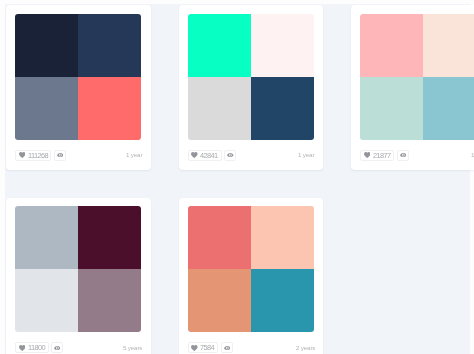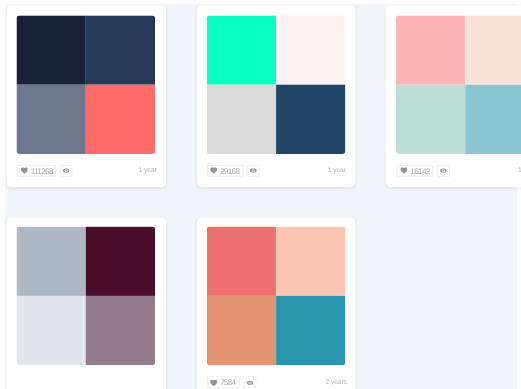--- a/index.html
+++ b/index.html
@@ -76,21 +76,21 @@
       <b style="background: rgb(218, 218, 218);"></b>
       <b style="background: rgb(32, 69, 102);"></b>
     </div>
     <div class="footer">
       <div class="pill likes">
         <span class="ic">
             <svg width="6.6" height="6" viewBox="0 0 24 22" fill="#93959b">
               <path d="M12 22C7.6 18.6 0 13.4 0 7.2 0 3.2 2.9 0 6.6 0 9 0 10.9 1.2 12 3.1 13.1 1.2 15 0 17.4 0 21.1 0 24 3.2 24 7.2c0 6.2-7.6 11.4-12 14.8z"></path>
             </svg>
           </span>
-        <span class="count">29168</span>
+        <span class="count">42841</span>
       </div>
       <div class="pill eye">
         <span class="ic">
             <svg width="6.5" height="4.3" viewBox="0 0 24 16" fill="#93959b">
               <path d="M12 0C5.6 0 1.4 4.6 0 8c1.4 3.4 5.6 8 12 8s10.6-4.6 12-8c-1.4-3.4-5.6-8-12-8zm0 13.2A5.2 5.2 0 1 1 12 2.8a5.2 5.2 0 0 1 0 10.4z"></path>
               <circle cx="12" cy="8" r="2.9"></circle>
             </svg>
           </span>
       </div>
       <span class="age">1 year</span>
@@ -104,40 +104,59 @@
       <b style="background: rgb(187, 222, 214);"></b>
       <b style="background: rgb(138, 198, 209);"></b>
     </div>
     <div class="footer">
       <div class="pill likes">
         <span class="ic">
             <svg width="6.6" height="6" viewBox="0 0 24 22" fill="#93959b">
               <path d="M12 22C7.6 18.6 0 13.4 0 7.2 0 3.2 2.9 0 6.6 0 9 0 10.9 1.2 12 3.1 13.1 1.2 15 0 17.4 0 21.1 0 24 3.2 24 7.2c0 6.2-7.6 11.4-12 14.8z"></path>
             </svg>
           </span>
-        <span class="count">16142</span>
+        <span class="count">21877</span>
       </div>
       <div class="pill eye">
         <span class="ic">
             <svg width="6.5" height="4.3" viewBox="0 0 24 16" fill="#93959b">
               <path d="M12 0C5.6 0 1.4 4.6 0 8c1.4 3.4 5.6 8 12 8s10.6-4.6 12-8c-1.4-3.4-5.6-8-12-8zm0 13.2A5.2 5.2 0 1 1 12 2.8a5.2 5.2 0 0 1 0 10.4z"></path>
               <circle cx="12" cy="8" r="2.9"></circle>
             </svg>
           </span>
       </div>
       <span class="age">1 year</span>
     </div>
   </div>
 
   <div class="card">
     <div class="swatch">
       <b style="background: rgb(174, 184, 194);"></b>
       <b style="background: rgb(75, 14, 43);"></b>
       <b style="background: rgb(225, 229, 233);"></b>
       <b style="background: rgb(147, 123, 137);"></b>
+    </div>
+    <div class="footer">
+      <div class="pill likes">
+        <span class="ic">
+            <svg width="6.6" height="6" viewBox="0 0 24 22" fill="#93959b">
+              <path d="M12 22C7.6 18.6 0 13.4 0 7.2 0 3.2 2.9 0 6.6 0 9 0 10.9 1.2 12 3.1 13.1 1.2 15 0 17.4 0 21.1 0 24 3.2 24 7.2c0 6.2-7.6 11.4-12 14.8z"></path>
+            </svg>
+          </span>
+        <span class="count">11800</span>
+      </div>
+      <div class="pill eye">
+        <span class="ic">
+            <svg width="6.5" height="4.3" viewBox="0 0 24 16" fill="#93959b">
+              <path d="M12 0C5.6 0 1.4 4.6 0 8c1.4 3.4 5.6 8 12 8s10.6-4.6 12-8c-1.4-3.4-5.6-8-12-8zm0 13.2A5.2 5.2 0 1 1 12 2.8a5.2 5.2 0 0 1 0 10.4z"></path>
+              <circle cx="12" cy="8" r="2.9"></circle>
+            </svg>
+          </span>
+      </div>
+      <span class="age">5 years</span>
     </div>
   </div>
 
   <div class="card">
     <div class="swatch">
       <b style="background: rgb(236, 112, 112);"></b>
       <b style="background: rgb(252, 197, 178);"></b>
       <b style="background: rgb(228, 150, 116);"></b>
       <b style="background: rgb(41, 150, 174);"></b>
     </div>

